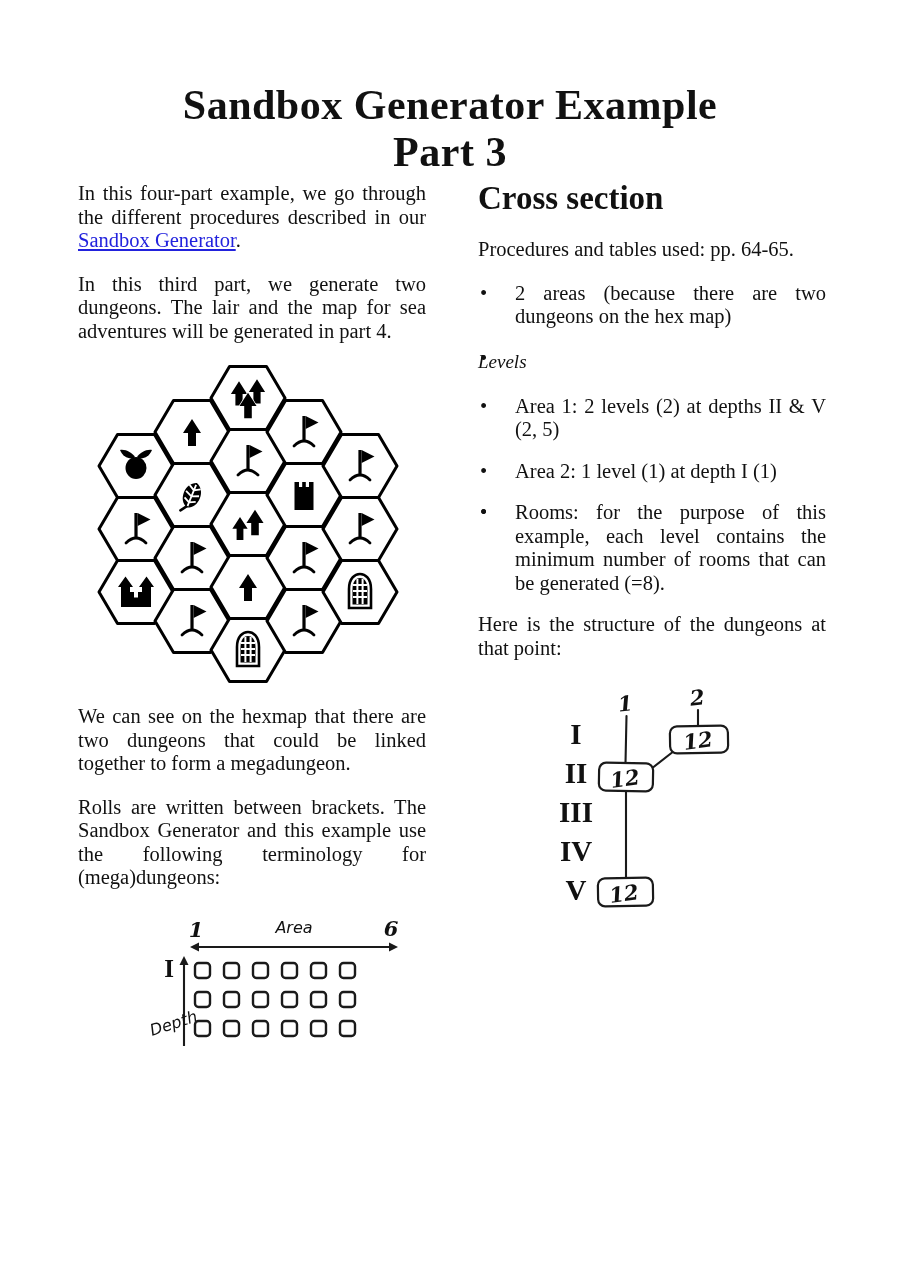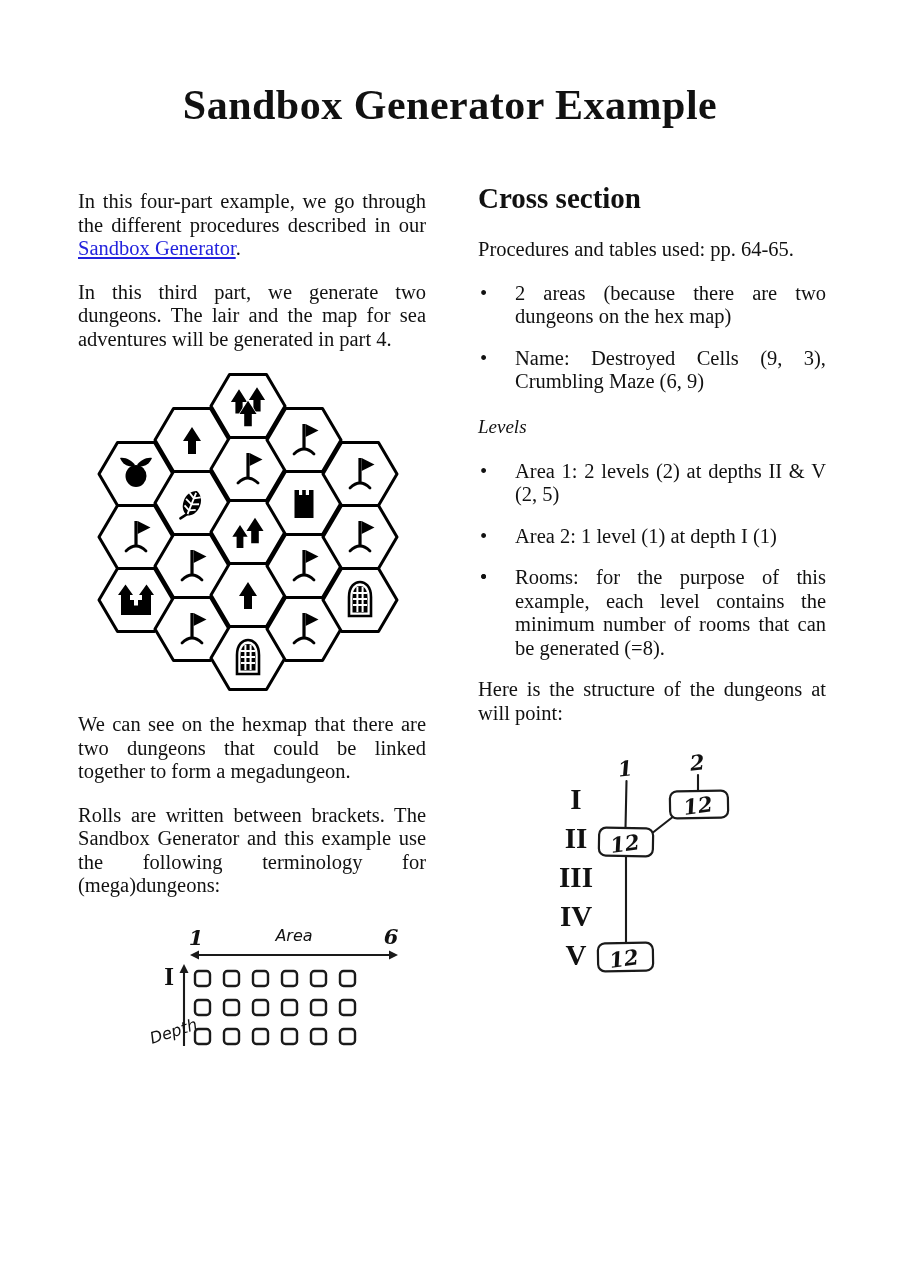--- a/index.html
+++ b/index.html
@@ -3,23 +3,23 @@
 <meta charset="utf-8">
 <style>
   html,body{margin:0;padding:0;background:#fff;}
   .page{position:relative;width:900px;height:1046px;background:#ffffff;overflow:hidden;
         font-family:"Liberation Serif",serif;color:#111;}
   h1.title{position:absolute;top:82px;left:0;width:900px;margin:0;text-align:center;
         font-size:42px;line-height:47px;font-weight:bold;letter-spacing:0.5px;}
   .col{position:absolute;top:182px;width:348px;}
   .col.left{left:78px;}
   .col.right{left:478px;}
-  p.body{font-size:20.5px;line-height:23.5px;text-align:justify;margin:8px 0 20px 0;}
+  p.body{font-size:20.5px;line-height:23.5px;text-align:justify;margin:0 0 20px 0;}
   a.inline-link{text-decoration:underline;cursor:pointer;}
-  h2.section{font-size:29px;font-weight:bold;margin:0 0 24px 0;line-height:32px;}
+  h2.section{font-size:33px;font-weight:bold;margin:0 0 24px 0;line-height:32px;}
   h3.sub{font-size:19px;font-style:italic;font-weight:normal;margin:6px 0 18px 0;line-height:30px;}
   ul.bullets{list-style:none;margin:0;padding:0;}
   ul.bullets li{position:relative;padding-left:37px;font-size:20.5px;line-height:23.5px;
         text-align:justify;margin:0 0 18px 0;}
   ul.bullets li .b{position:absolute;left:2px;top:0;}
   svg{display:block;}
   .hexmap{margin:8px 0 20px 16px;}
   .grid-figure{margin:0 0 0 70px;}
   .cross-figure{margin:12px 0 0 60px;}
   .hex{fill:#fff;stroke:#000;stroke-width:3;stroke-linejoin:round;}
@@ -34,21 +34,21 @@
   .roman.big{font-size:29px;}
   .hand{font-family:"DejaVu Sans",sans-serif;font-style:italic;font-size:16px;fill:#111;}
   .num{font-family:"DejaVu Serif",serif;font-style:italic;font-weight:600;font-size:21px;fill:#111;}
   .num12{font-family:"DejaVu Serif",serif;font-style:italic;font-weight:600;font-size:21px;fill:#111;}
 </style>
 </head>
 <body>
 
 <div class="page">
 
-  <h1 class="title"><span>Sandbox Generator Example</span><br></h1>
+  <h1 class="title"><span>Sandbox Generator Example</span><br><span>Part 3</span></h1>
 
   <div class="col left">
     <p class="body"><span>In this four-part example, we go through the different procedures described in our </span><a href="#" class="inline-link" style="color: rgb(34, 34, 221);">Sandbox Generator</a><span>.</span></p>
 
     <p class="body">In this third part, we generate two dungeons. The lair and the map for sea adventures will be generated in part 4.</p>
 
     <svg class="hexmap" viewBox="0 0 310 322" width="310" height="322" xmlns="http://www.w3.org/2000/svg">
       <defs>
         <path id="arrow-shape" d="M-4,14 L-4,1 L-9,1 L0,-13 L9,1 L4,1 L4,14 Z"></path>
         <g id="icon-flag">
@@ -231,33 +231,33 @@
       <text class="hand" x="76" y="241" text-anchor="middle">Level</text>
     </svg>
   </div>
 
   <div class="col right">
     <h2 class="section">Cross section</h2>
     <p class="body">Procedures and tables used: pp. 64-65.</p>
 
     <ul class="bullets" id="bullets-top">
         <li><span class="b">•</span><span>2 areas (because there are two dungeons on the hex map)</span></li>
-        <li><span class="b">•</span><span>Name: Destroyed Cells (9, 3), Crumbling Maze (6, 9)</span></li>
+        <li><span class="b">•</span></li>
       </ul>
 
     <h3 class="sub">Levels</h3>
 
     <ul class="bullets" id="bullets-levels">
         <li><span class="b">•</span><span>Area 1: 2 levels (2) at depths II &amp; V (2, 5)</span></li>
         <li><span class="b">•</span><span>Area 2: 1 level (1) at depth I (1)</span></li>
         <li><span class="b">•</span></li>
         <li><span class="b">•</span><span>Rooms: for the purpose of this example, each level contains the minimum number of rooms that can be generated (=8).</span></li>
       </ul>
 
-    <p class="body">Here is the structure of the dungeons at will point:</p>
+    <p class="body">Here is the structure of the dungeons at that point:</p>
 
     <svg class="cross-figure" viewBox="0 0 260 240" width="260" height="240" xmlns="http://www.w3.org/2000/svg">
       <text class="num" x="88" y="31" text-anchor="middle" transform="rotate(-6 88 31)">1</text>
       <text class="num" x="160" y="25" text-anchor="middle" transform="rotate(-6 160 25)">2</text>
       <line class="ink2" x1="88.5" y1="36" x2="87.5" y2="83"></line>
       <line class="ink2" x1="88" y1="111" x2="88" y2="198"></line>
       <line class="ink2" x1="160" y1="30" x2="160" y2="46"></line>
       <line class="ink2" x1="113" y1="89" x2="136" y2="71"></line>
       <g id="depth-labels">
           <text x="38" y="64" text-anchor="middle" class="roman big">I</text>

